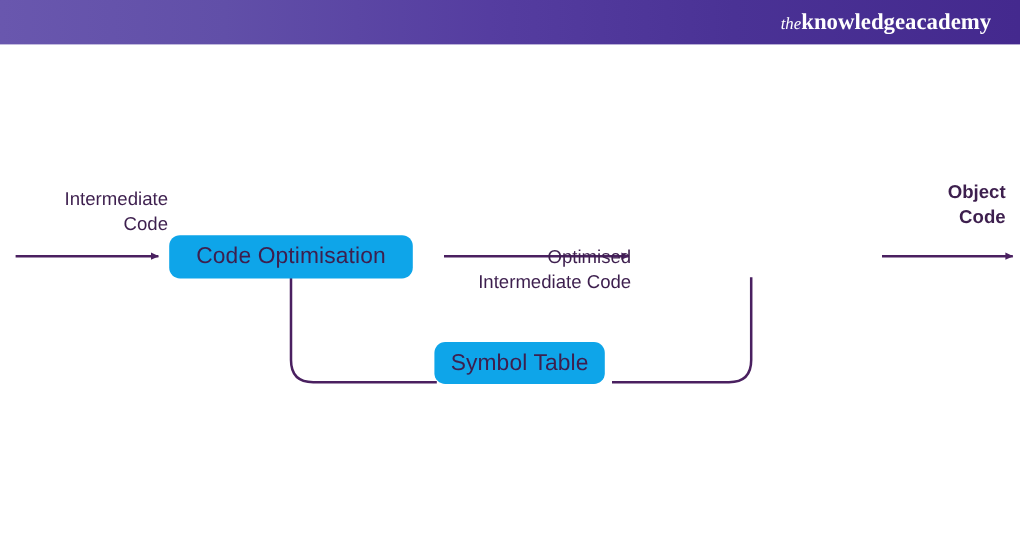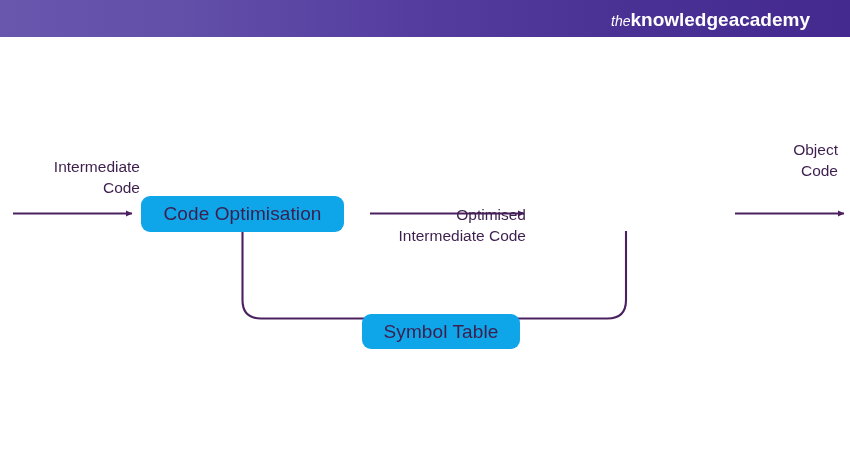--- a/index.html
+++ b/index.html
@@ -26,25 +26,25 @@
   #header-bar {
     position: absolute;
     left: 0;
     top: 0;
     width: 850px;
     height: 37px;
     background: linear-gradient(90deg, #6957ae 0%, #614fa8 22%, #553da0 48%, #4a3295 72%, #44298e 100%);
   }
   #brand-logo {
     position: absolute;
-    right: 40px;
+    right: 24px;
     top: 50%;
     transform: translateY(-50%);
     color: #ffffff;
-    font-family: Liberation Sans, sans-serif;
+    font-family: Liberation Serif, serif;
     font-size: 19px;
     letter-spacing: 0px;
     white-space: nowrap;
     line-height: 1;
   }
   #brand-logo .brand-the {
     font-style: italic;
     font-size: 14px;
     font-weight: normal;
   }
@@ -85,22 +85,22 @@
     height: 36px;
   }
   #node-code-generation {
     left: 534px;
     top: 196px;
     width: 184px;
     height: 36px;
   }
   #node-symbol-table {
     left: 362px;
-    top: 314px;
-    width: 158px;
+    top: 285px;
+    width: 142px;
     height: 35px;
   }
 
   
   .edge-label {
     position: absolute;
     color: #3d1f4e;
     font-family: "Liberation Sans", sans-serif;
     font-size: 15.5px;
     line-height: 1.33;
@@ -114,22 +114,23 @@
     width: 140px;
   }
   #label-optimised-intermediate-code {
     left: 342px;
     top: 157px;
     width: 184px;
     margin-top: 48px;
   }
   #label-object-code {
     left: 728px;
-    top: 140px;
+    top: 151px;
     width: 110px;
+    font-weight: bold;
   }
 </style>
 </head>
 <body>
 
 <div id="canvas">
 
   <div id="header-bar">
     <div id="brand-logo">
       <span class="brand-the">the</span><span class="brand-main">knowledgeacademy</span>

